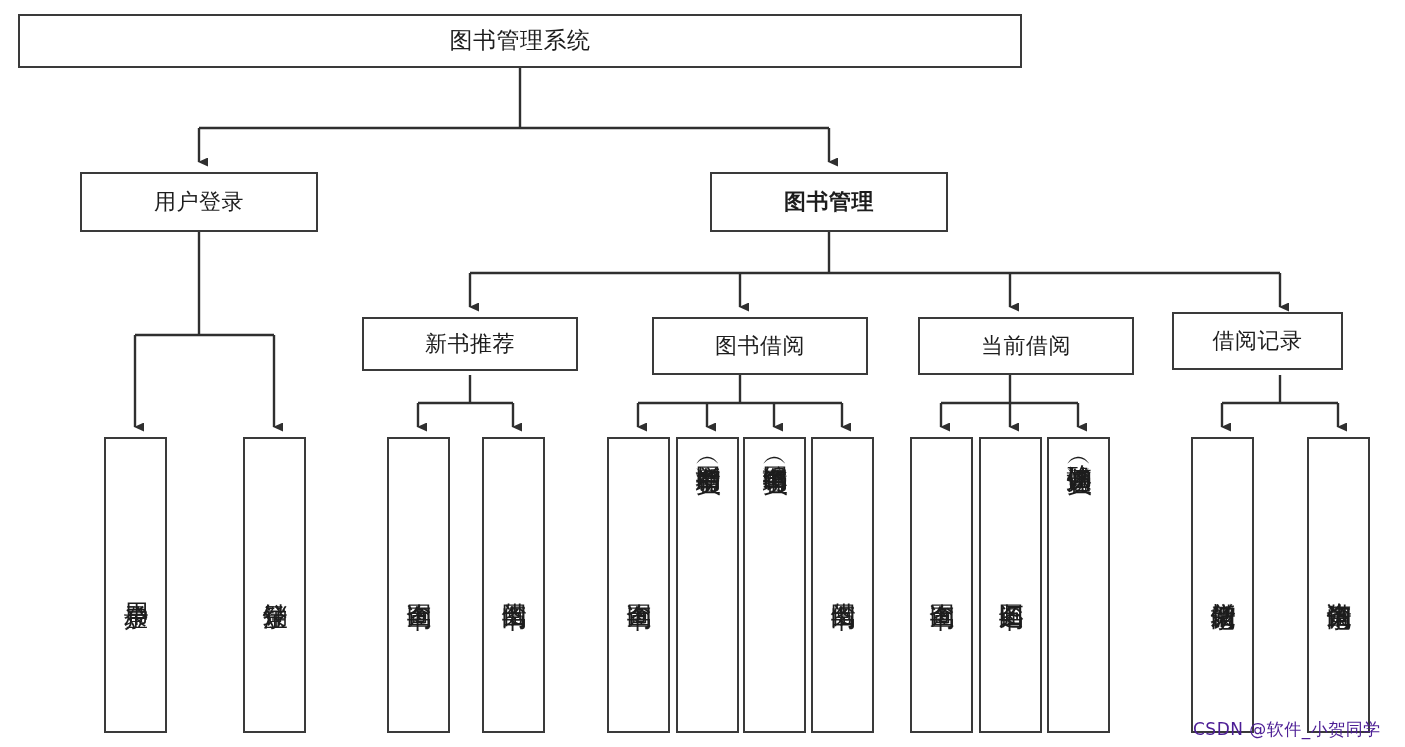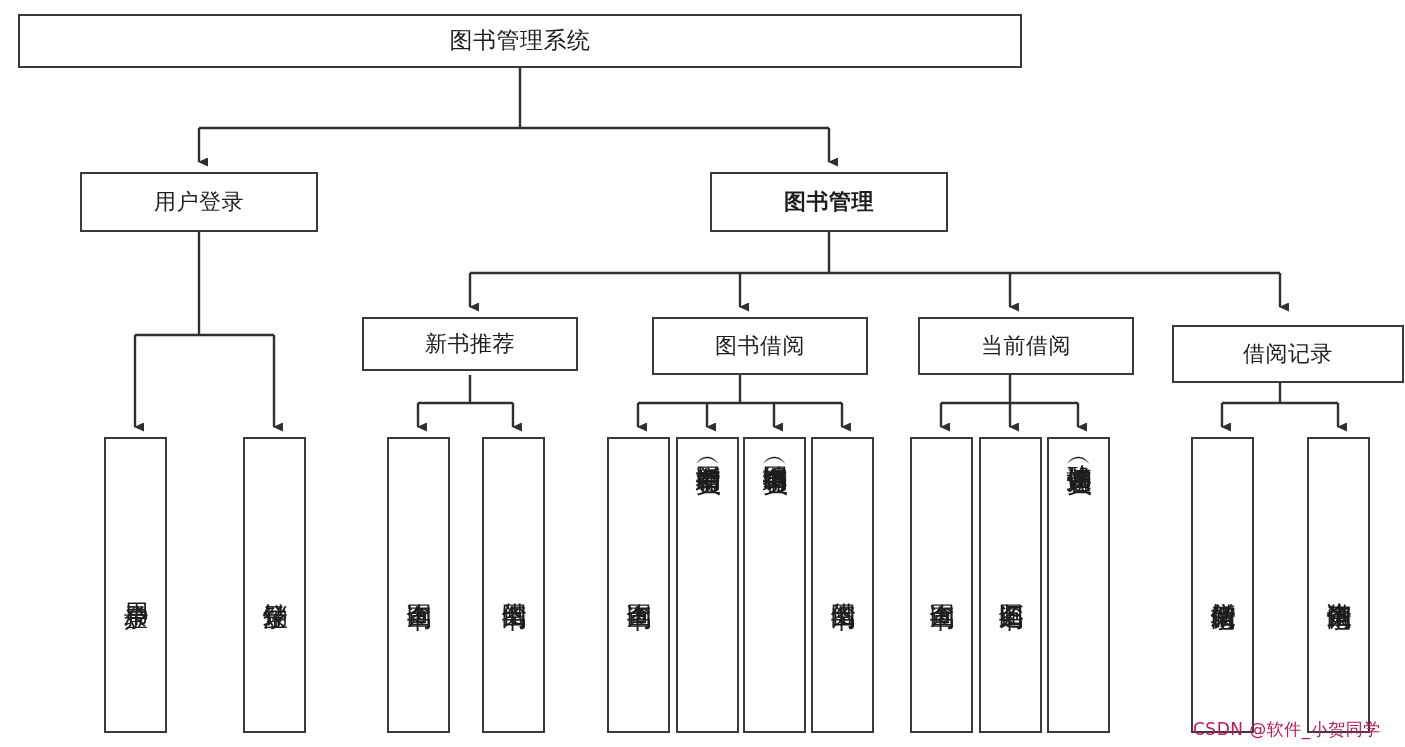--- a/index.html
+++ b/index.html
@@ -63,21 +63,21 @@
     letter-spacing: 1px;
     white-space: nowrap;
   }
   .node.leaf.center-v {
     align-items: center;
     padding-top: 0;
   }
   .watermark {
     position: absolute;
     font-size: 17px;
-    color: #be185d;
+    color: #4c1d95;
     letter-spacing: 0.5px;
     white-space: nowrap;
     font-family: "DejaVu Sans", "Liberation Sans", sans-serif;
   }
 </style>
 </head>
 <body>
 
 <div id="diagram-root">
 
@@ -144,21 +144,21 @@
 
   <div class="node horizontal" style="left:362px; top:317px; width:216px; height:54px;">
     <span class="node-label">新书推荐</span>
   </div>
   <div class="node horizontal" style="left:632px; top:317px; width:216px; height:58px;margin-left:20px;">
     <span class="node-label">图书借阅</span>
   </div>
   <div class="node horizontal" style="left:902px; top:317px; width:216px; height:58px;margin-left:16px;">
     <span class="node-label">当前借阅</span>
   </div>
-  <div class="node horizontal" style="left:1172px; top:325px; width:232px; height:58px;">
+  <div class="node horizontal" style="left:1172px; top:312px; width:171px; height:58px;">
     <span class="node-label">借阅记录</span>
   </div>
 
   <div class="node leaf center-v" style="left:104px; top:437px; width:63px; height:296px;">
     <span class="node-label">用户登录</span>
   </div>
   <div class="node leaf center-v" style="left:243px; top:437px; width:63px; height:296px;">
     <span class="node-label">注销登录</span>
   </div>
 

